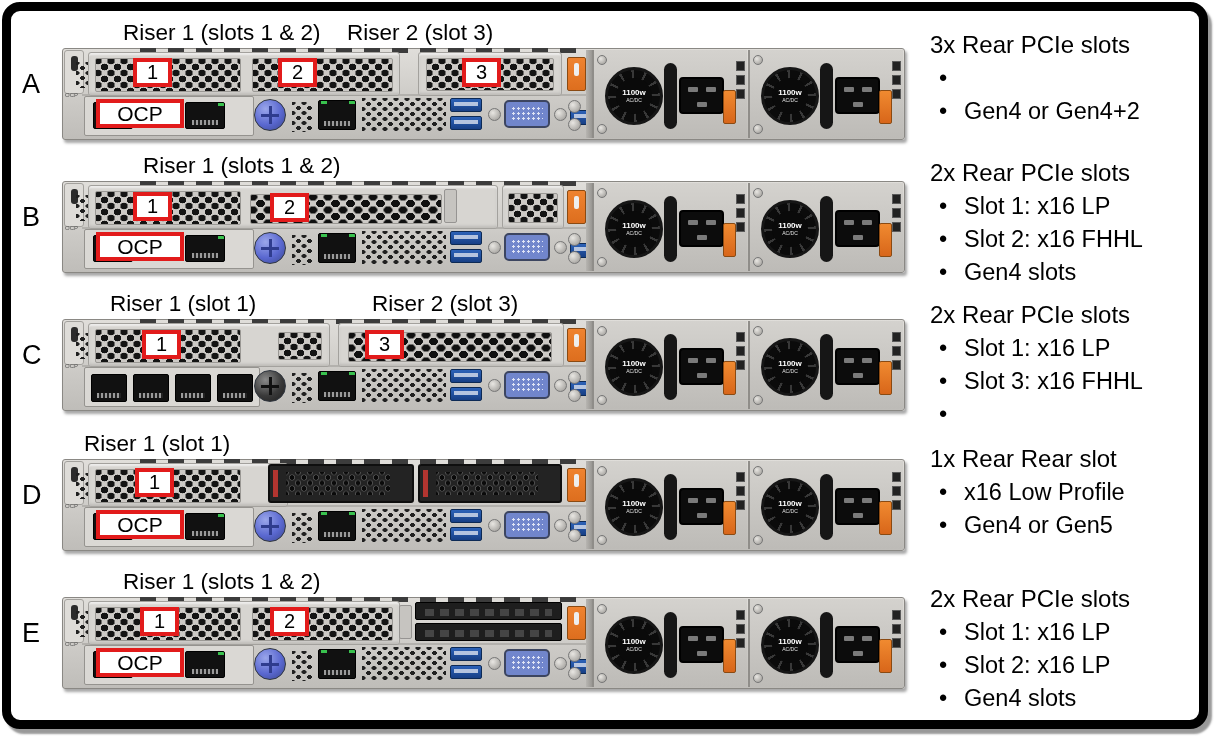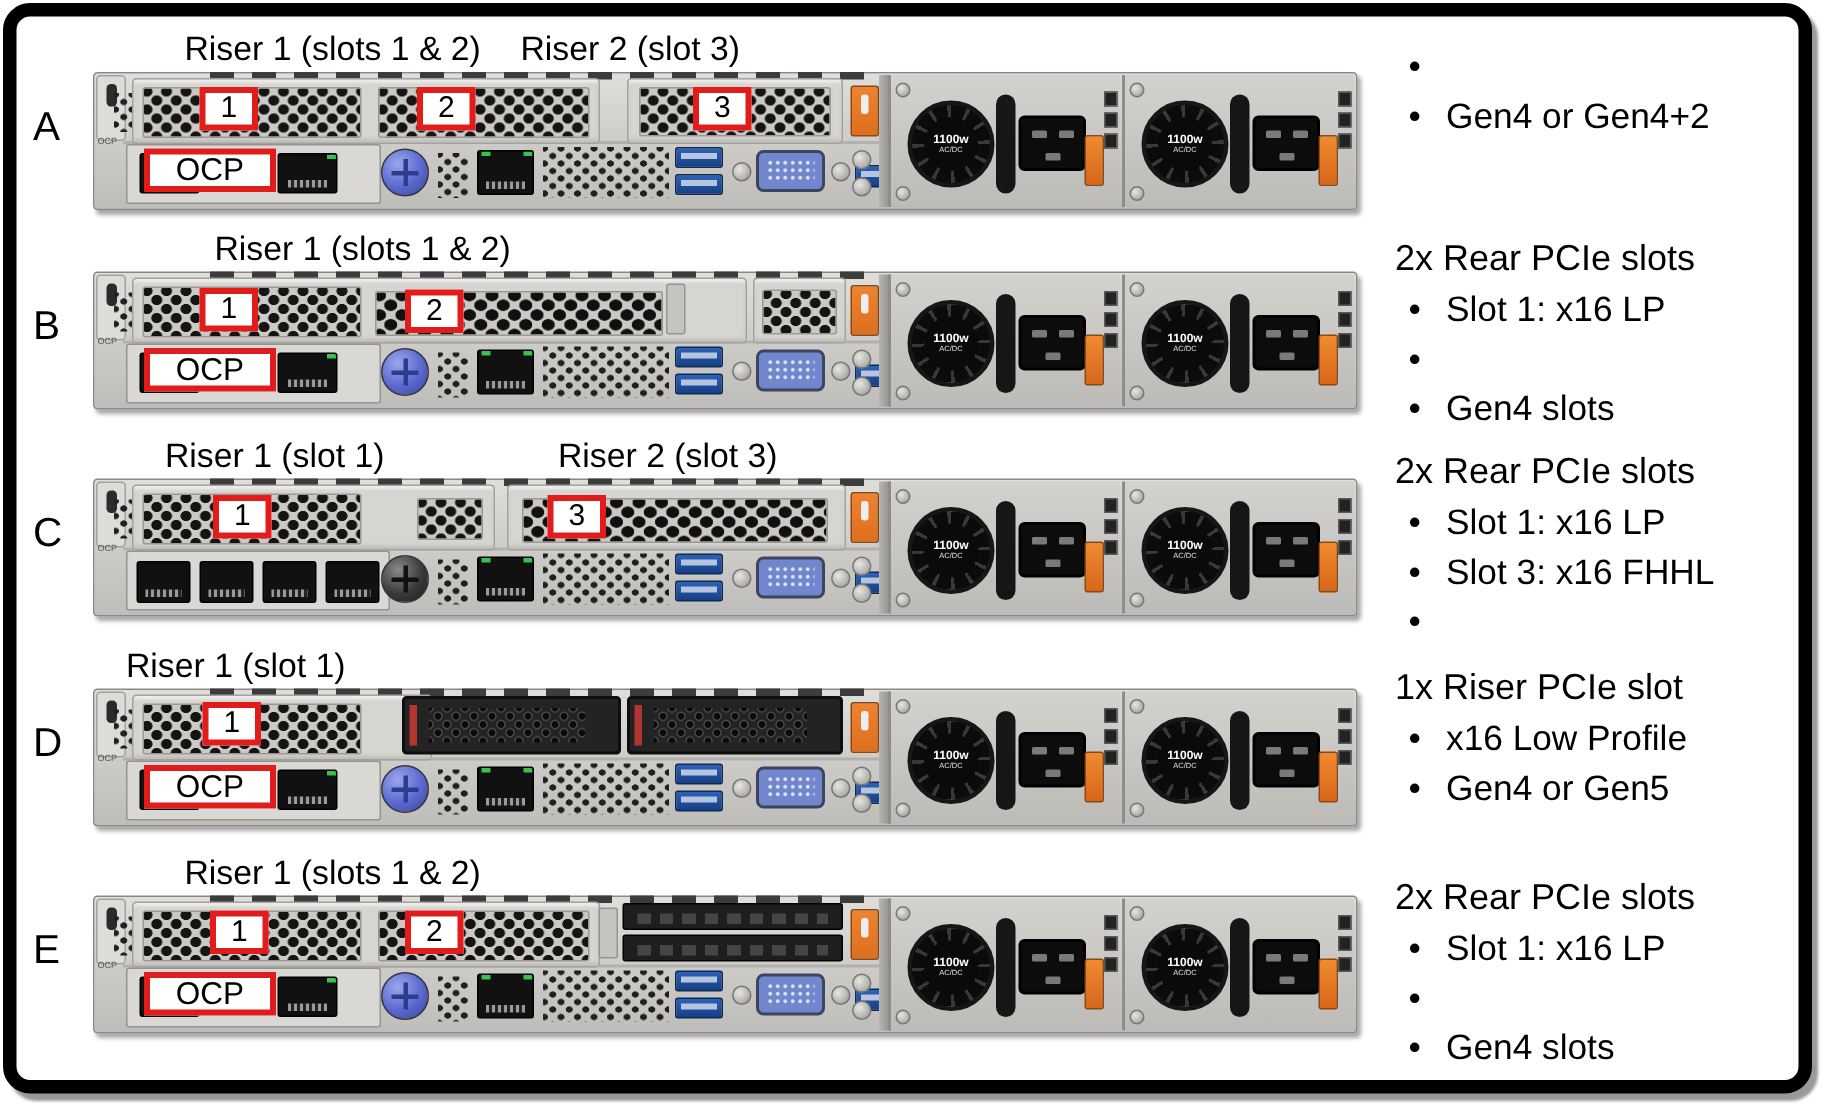--- a/index.html
+++ b/index.html
@@ -181,20 +181,21 @@
             <div class="ledstrip" style="position: absolute; left: 142px; top: 11px; width: 9px; height: 40px;">
               <div class="ledsq" style="position: static;"></div>
               <div class="ledsq" style="position: static;"></div>
               <div class="ledsq" style="position: static;"></div>
             </div>
             <div class="screwc" style="position: absolute; left: 3px; top: 5px; width: 10px; height: 10px;"></div>
             <div class="screwc" style="position: absolute; left: 3px; top: 74px; width: 10px; height: 10px;"></div>
           </div>
         </div>
         <div class="desc" style="position: absolute; left: 930px; top: 12px; width: 288px; height: 120px;">
+          <div class="desc-title" style="position: static;">3x Rear PCIe slots</div>
           <div class="desc-line" style="position: static;">
             <div class="bullet" style="position: static;">•</div>
           </div>
           <div class="desc-line" style="position: static;">
             <div class="bullet" style="position: static;">•</div>
             <div style="position: static;">Gen4 or Gen4+2</div>
           </div>
         </div>
       </div>
       <div class="row" style="position: absolute; left: 0px; top: 149px; width: 1226px; height: 132px;">
@@ -292,20 +293,21 @@
           </div>
         </div>
         <div class="desc" style="position: absolute; left: 930px; top: 7px; width: 288px; height: 120px;">
           <div class="desc-title" style="position: static;">2x Rear PCIe slots</div>
           <div class="desc-line" style="position: static;">
             <div class="bullet" style="position: static;">•</div>
             <div style="position: static;">Slot 1: x16 LP</div>
           </div>
           <div class="desc-line" style="position: static;">
             <div class="bullet" style="position: static;">•</div>
+            <div style="position: static;">Slot 2: x16 FHHL</div>
           </div>
           <div class="desc-line" style="position: static;">
             <div class="bullet" style="position: static;">•</div>
             <div style="position: static;">Gen4 slots</div>
           </div>
         </div>
       </div>
       <div class="row" style="position: absolute; left: 0px; top: 287px; width: 1226px; height: 132px;">
         <div class="row-letter" style="position: absolute; left: 22px; top: 54px; width: 40px; height: 30px;">C</div>
         <div class="riser-label" style="position: absolute; left: 110px; top: 4px; width: 320px; height: 26px;">Riser 1 (slot 1)</div>
@@ -503,21 +505,21 @@
             <div class="ledstrip" style="position: absolute; left: 142px; top: 11px; width: 9px; height: 40px;">
               <div class="ledsq" style="position: static;"></div>
               <div class="ledsq" style="position: static;"></div>
               <div class="ledsq" style="position: static;"></div>
             </div>
             <div class="screwc" style="position: absolute; left: 3px; top: 5px; width: 10px; height: 10px;"></div>
             <div class="screwc" style="position: absolute; left: 3px; top: 74px; width: 10px; height: 10px;"></div>
           </div>
         </div>
         <div class="desc" style="position: absolute; left: 930px; top: 15px; width: 288px; height: 120px;">
-          <div class="desc-title" style="position: static;">1x Riser PCIe slot</div>
+          <div class="desc-title" style="position: static;">1x Rear Rear slot</div>
           <div class="desc-line" style="position: static;">
             <div class="bullet" style="position: static;">•</div>
             <div style="position: static;">x16 Low Profile</div>
           </div>
           <div class="desc-line" style="position: static;">
             <div class="bullet" style="position: static;">•</div>
             <div style="position: static;">Gen4 or Gen5</div>
           </div>
         </div>
       </div>
@@ -622,20 +624,21 @@
           </div>
         </div>
         <div class="desc" style="position: absolute; left: 930px; top: 17px; width: 288px; height: 120px;">
           <div class="desc-title" style="position: static;">2x Rear PCIe slots</div>
           <div class="desc-line" style="position: static;">
             <div class="bullet" style="position: static;">•</div>
             <div style="position: static;">Slot 1: x16 LP</div>
           </div>
           <div class="desc-line" style="position: static;">
             <div class="bullet" style="position: static;">•</div>
+            <div style="position: static;">Slot 2: x16 LP</div>
           </div>
           <div class="desc-line" style="position: static;">
             <div class="bullet" style="position: static;">•</div>
             <div style="position: static;">Gen4 slots</div>
           </div>
         </div>
       </div>
     </div>
 </div>
 

